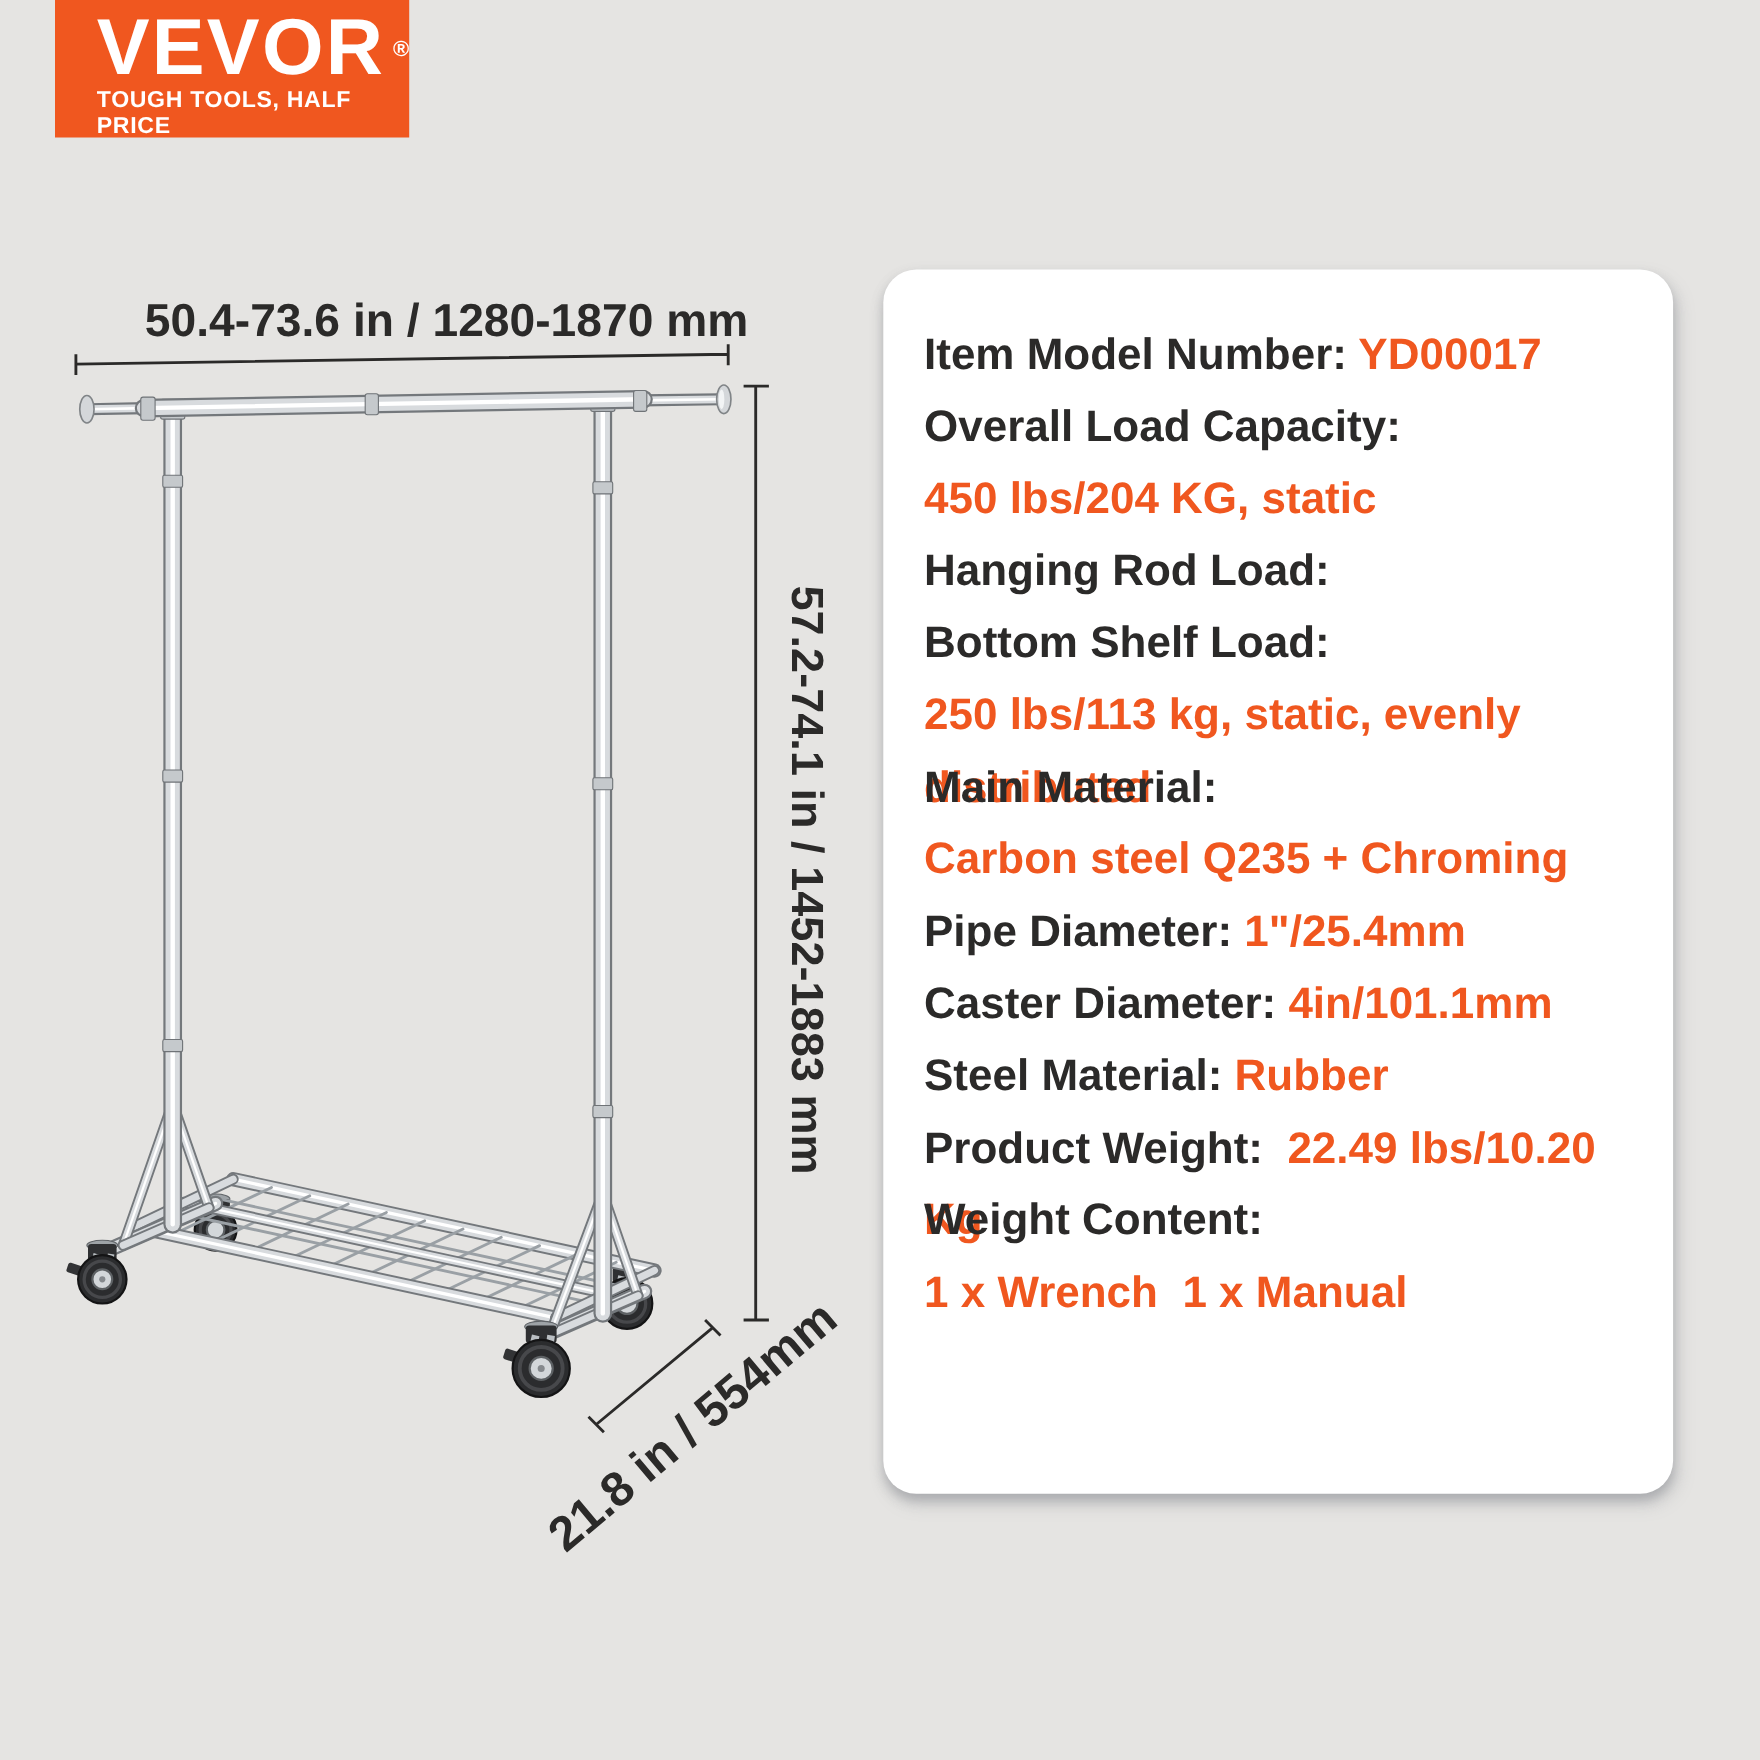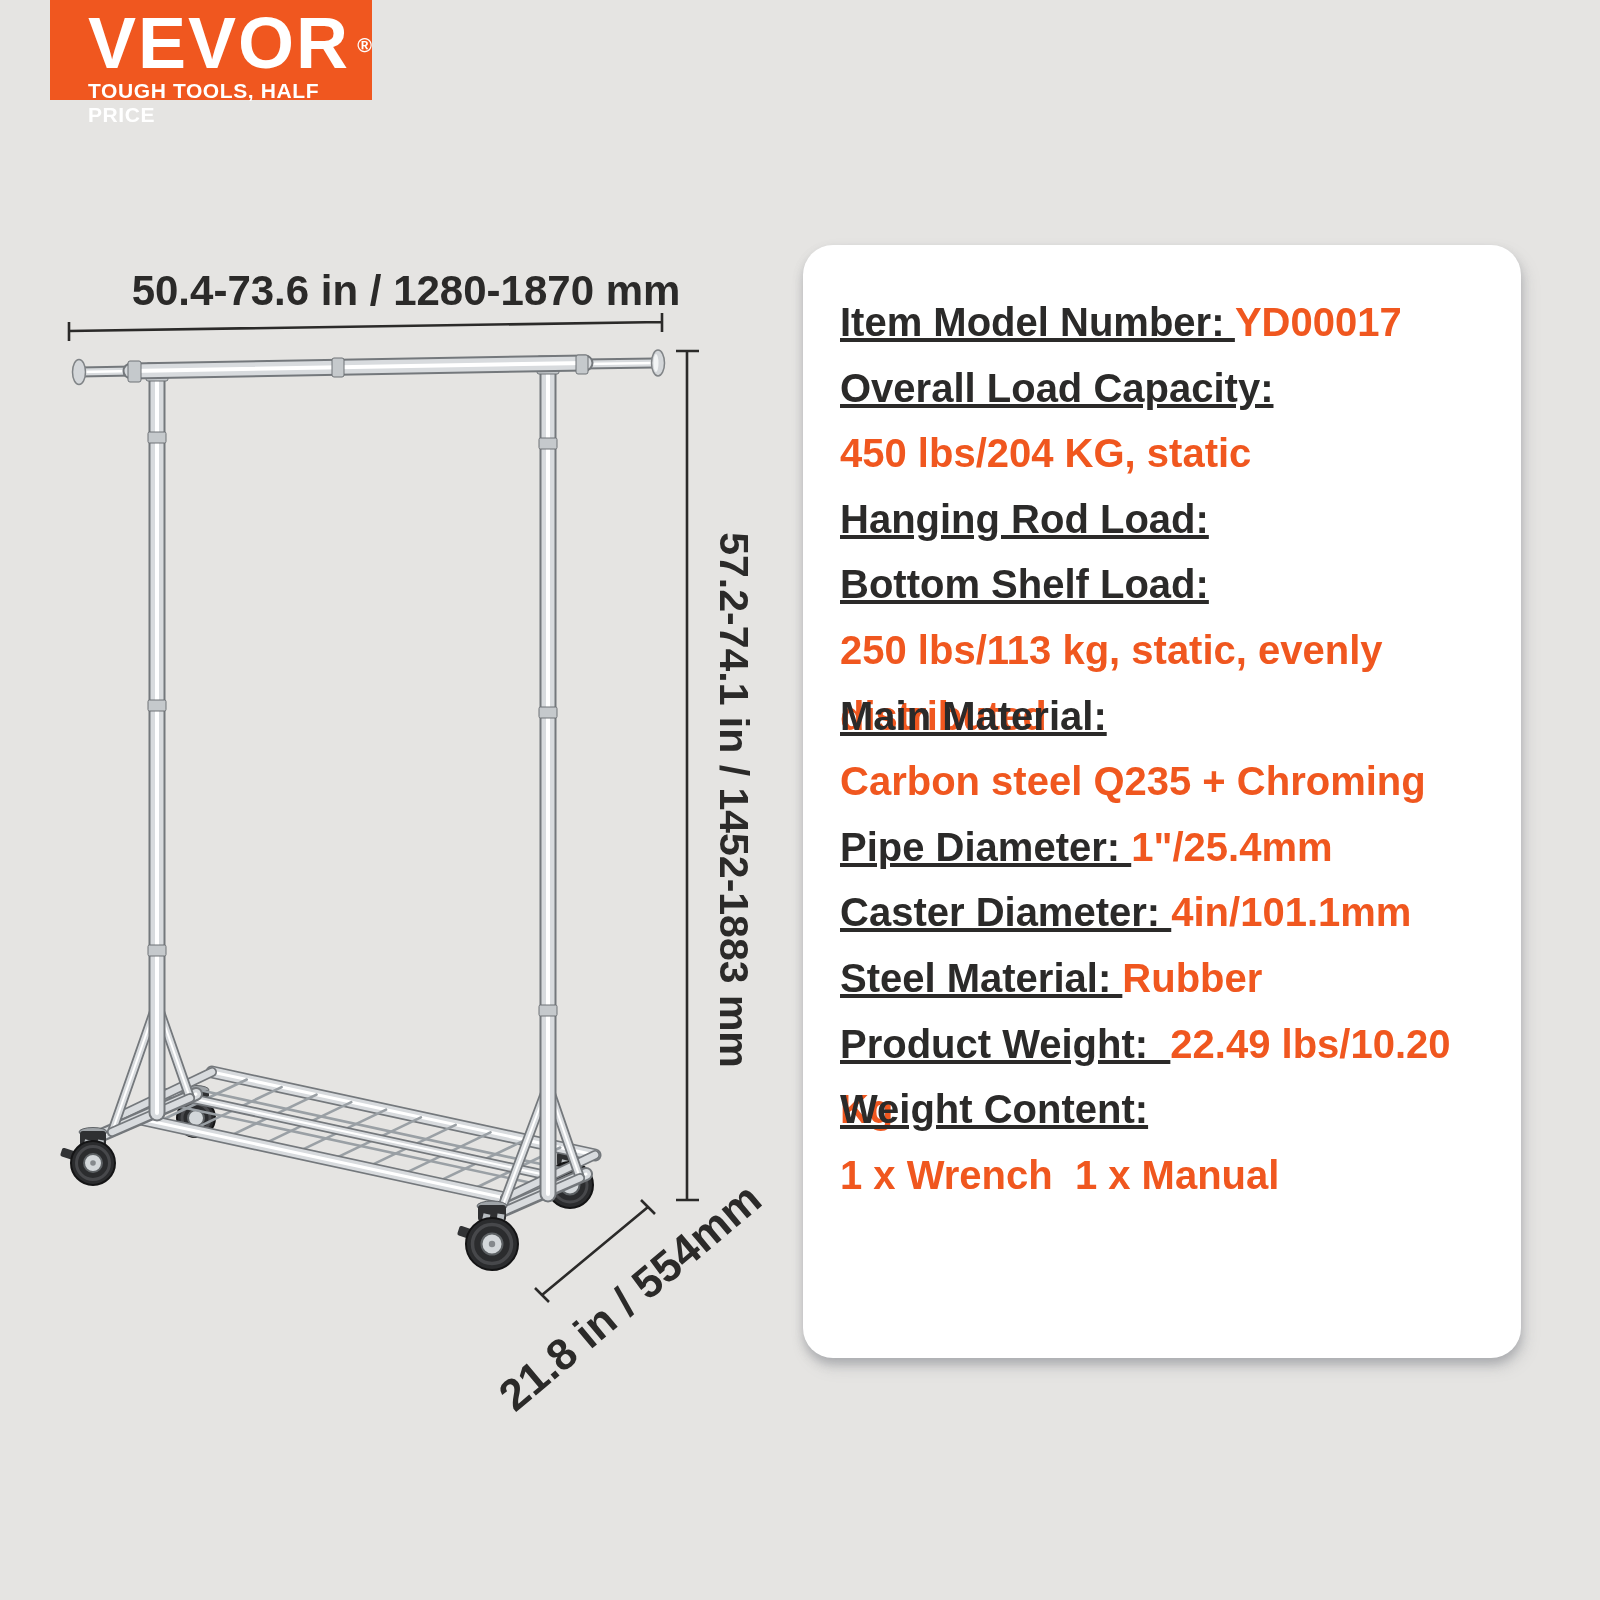--- a/index.html
+++ b/index.html
@@ -3,21 +3,21 @@
 <meta charset="utf-8">
 <style>
   html,body{margin:0;padding:0;}
   body{
     width:1600px;height:1600px;position:relative;overflow:hidden;
     background:#e5e4e2;
     font-family:"Liberation Sans", sans-serif;
   }
   
   .logo{
-    position:absolute;left:50px;top:0;width:322px;height:100px;
+    position:absolute;left:50px;top:0;width:322px;height:125px;
     background:#F0571F;color:#fff;box-sizing:border-box;
     padding:10px 0 0 38px;
   }
   .logo-brand{
     font-size:72px;font-weight:bold;letter-spacing:2px;line-height:66px;
     position:relative;display:inline-block;
   }
   .logo-reg{
     font-size:20px;font-weight:bold;position:absolute;top:2px;right:-24px;
   }
@@ -28,21 +28,21 @@
   .panel{
     position:absolute;left:803px;top:245px;width:718px;height:1113px;
     background:#ffffff;border-radius:30px;box-sizing:border-box;
     padding:45px 30px 0 37px;
     box-shadow:0 6px 10px rgba(110,112,120,.35), 4px 9px 16px rgba(120,122,130,.22);
   }
   .spec-line{
     height:65.6px;line-height:65.6px;font-size:40px;font-weight:bold;
     white-space:pre-wrap;color:#2b2a29;
   }
-  .spec-line .k{color:#2b2a29;text-decoration:underline;}
+  .spec-line .k{color:#2b2a29;}
   .spec-line .v{color:#F0571F;}
   
   .dim{
     position:absolute;color:#2b2a29;font-weight:bold;text-align:center;
     white-space:nowrap;
   }
   .dim-width{left:106px;top:266px;width:600px;height:50px;font-size:42px;line-height:50px;}
   .dim-height{
     left:434px;top:777px;width:600px;height:46px;font-size:41px;line-height:46px;
     transform:rotate(90deg);

